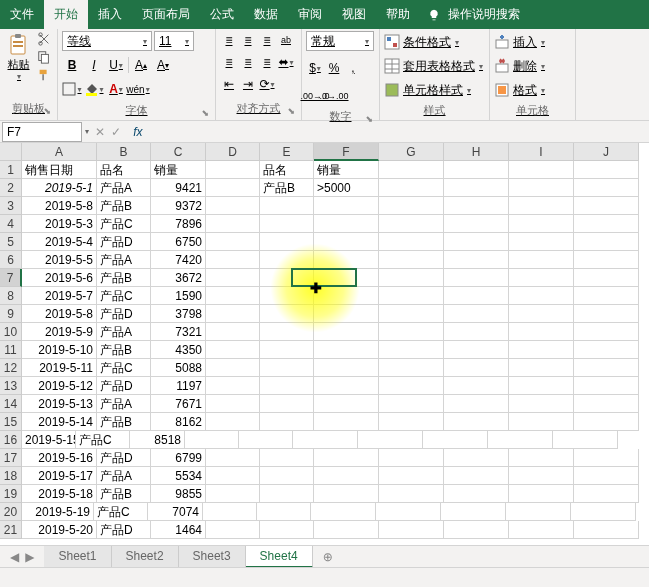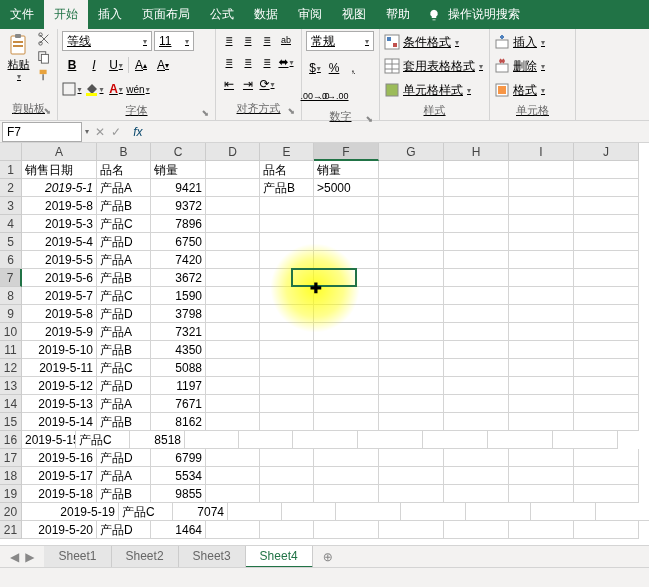--- a/index.html
+++ b/index.html
@@ -560,21 +560,21 @@
         <div class="cell right" style="width: 55px;">9855</div>
         <div class="cell" style="width: 54px;"></div>
         <div class="cell" style="width: 54px;"></div>
         <div class="cell" style="width: 65px;"></div>
         <div class="cell" style="width: 65px;"></div>
         <div class="cell" style="width: 65px;"></div>
         <div class="cell" style="width: 65px;"></div>
         <div class="cell" style="width: 65px;"></div>
       </div>
       <div class="row">
-        <div class="cell right" style="width: 97px;">2019-5-19</div>
+        <div class="cell right" style="width: 72px;">2019-5-19</div>
         <div class="cell left" style="width: 54px;">产品C</div>
         <div class="cell right" style="width: 55px;">7074</div>
         <div class="cell" style="width: 54px;"></div>
         <div class="cell" style="width: 54px;"></div>
         <div class="cell" style="width: 65px;"></div>
         <div class="cell" style="width: 65px;"></div>
         <div class="cell" style="width: 65px;"></div>
         <div class="cell" style="width: 65px;"></div>
         <div class="cell" style="width: 65px;"></div>
       </div>

